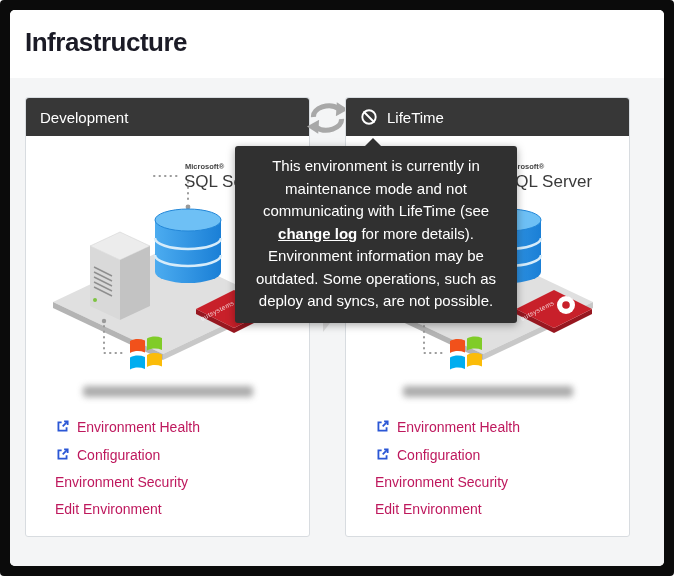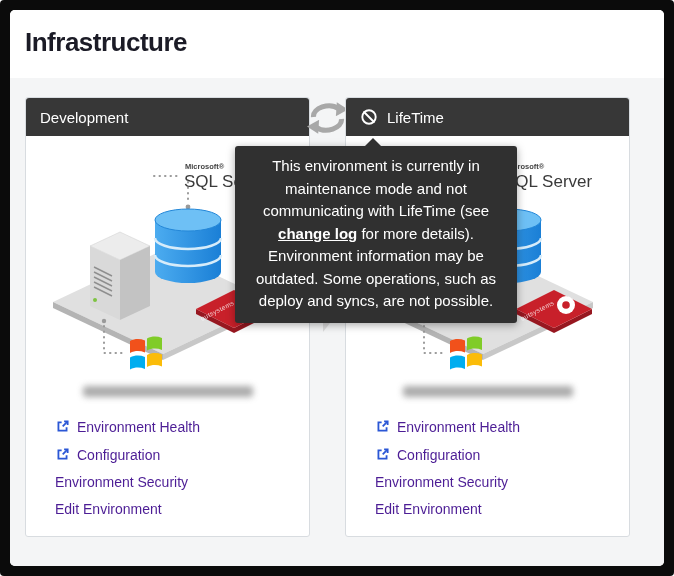--- a/index.html
+++ b/index.html
@@ -18,21 +18,21 @@
   .card-quality{left:335px;}
   .card-header{height:38px;background:#373737;border-radius:3px 3px 0 0;display:flex;align-items:center;padding:0 14px;color:#ffffff;font-size:15px;}
   .card-header .ban{display:inline-flex;margin-right:9px;}
   .card-body{position:relative;padding-top:4px;margin-top:10px;}
 
   .illu{display:block;margin:2px auto 0;}
 
   .redacted{width:170px;height:11px;margin:4px auto 0;background:#8f8f8f;border-radius:3px;filter:blur(3px);opacity:.75;}
 
   .links{margin:22px 0 0 29px;}
-  .link-row{display:flex;align-items:center;margin-bottom:13px;color:#4c1d95;font-size:14px;cursor:pointer;}
+  .link-row{display:flex;align-items:center;margin-bottom:13px;color:#be185d;font-size:14px;cursor:pointer;}
   .link-row .ext-icon{display:inline-flex;margin-right:7px;color:#2b57d5;}
   .link-row .link-label{line-height:14px;}
 
   .middle{position:absolute;left:300px;top:19px;width:35px;height:440px;}
   .sync{position:absolute;left:-3px;top:4px;width:41px;height:34px;}
   .deploy-arrow{position:absolute;left:-4px;top:181px;width:39px;height:55px;}
   .deploy-arrow .body{position:absolute;left:0;top:14px;width:17px;height:27px;background:#dcdcdc;}
   .deploy-arrow .head{position:absolute;left:17px;top:0;width:0;height:0;border-top:27px solid transparent;border-bottom:27px solid transparent;border-left:21px solid #dcdcdc;}
 
   .tooltip{position:absolute;left:225px;top:68px;width:282px;z-index:10;background:#303030;color:#ffffff;border-radius:3px;padding:9px 12px 10px 12px;font-size:15px;line-height:1.5;box-shadow:0 2px 8px rgba(0,0,0,.35);}

